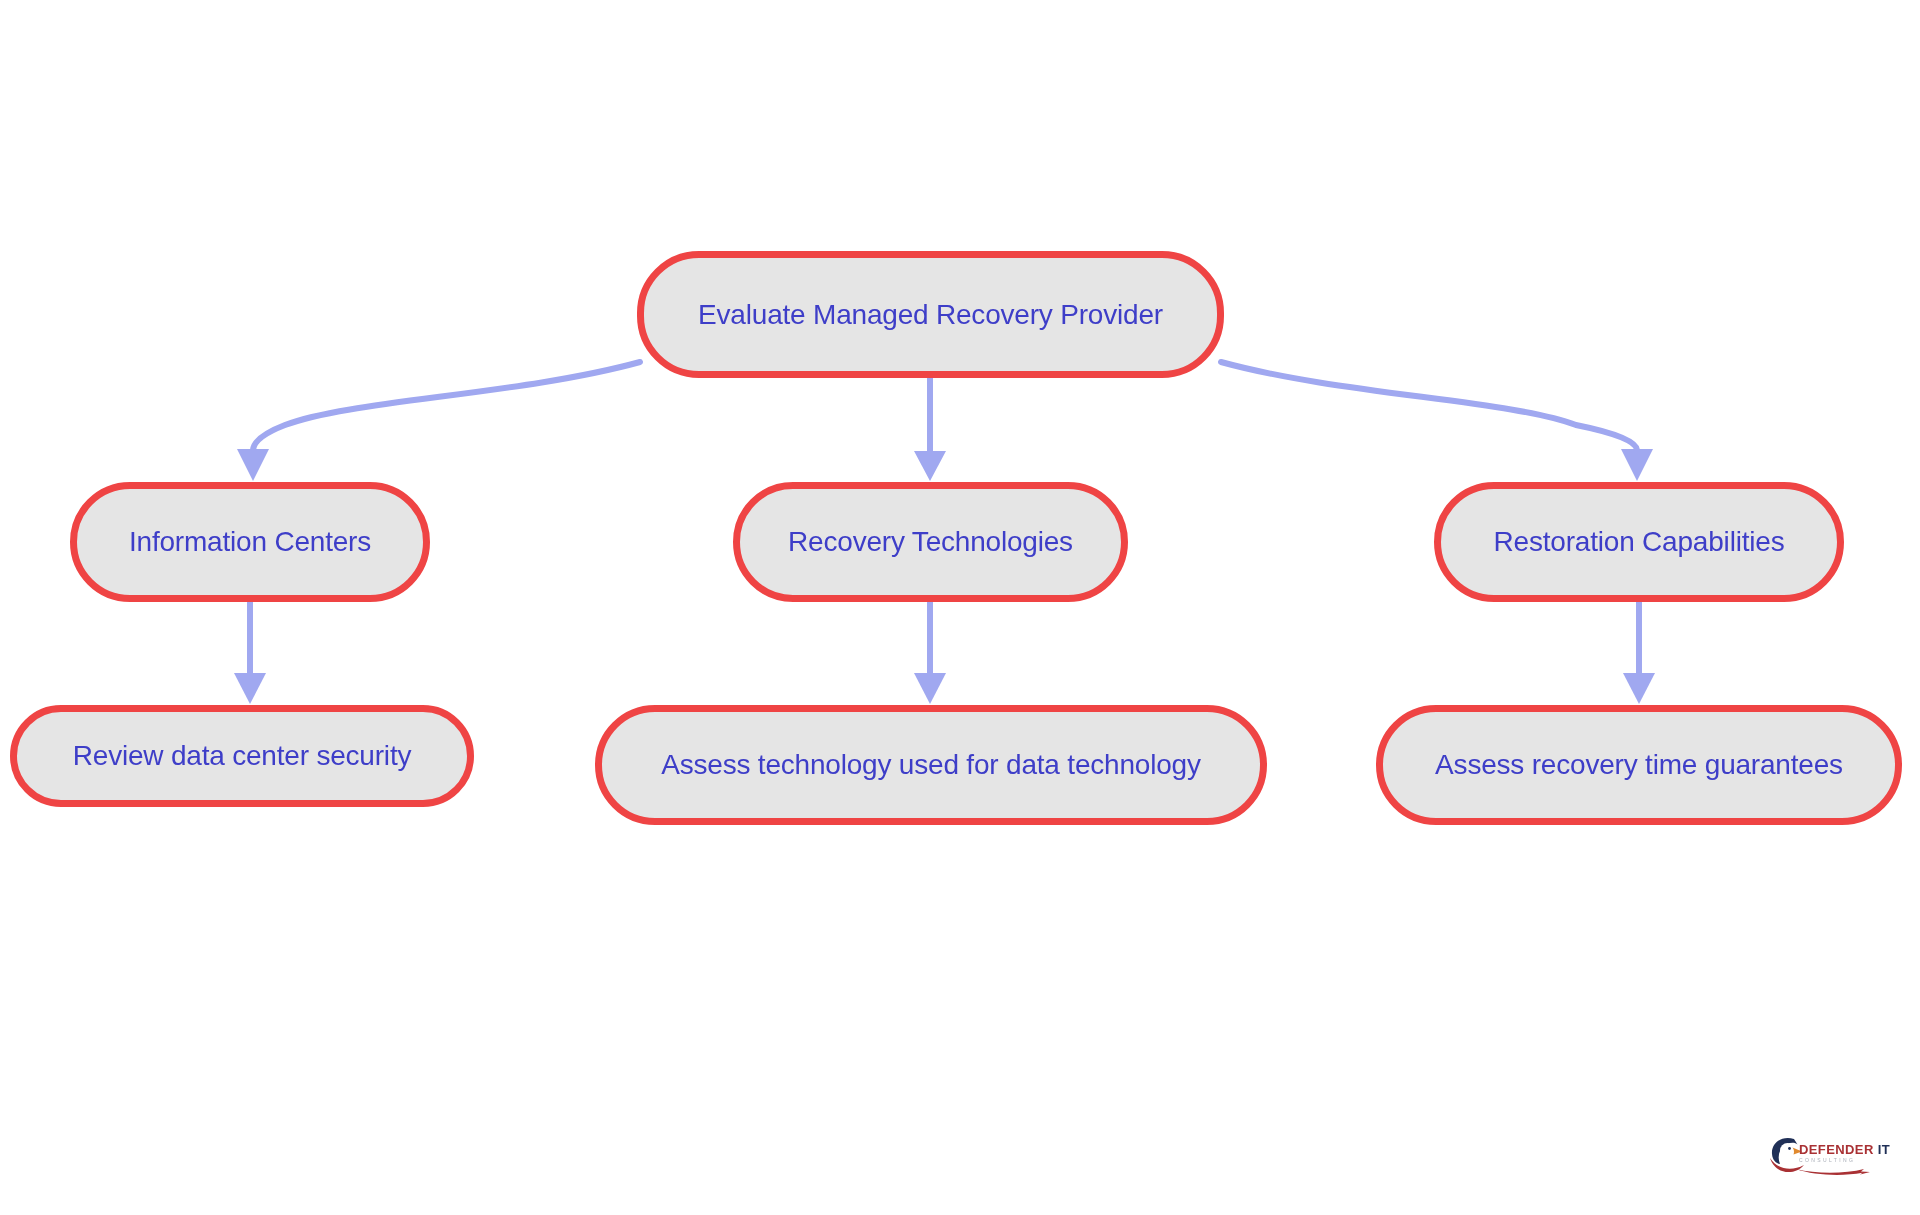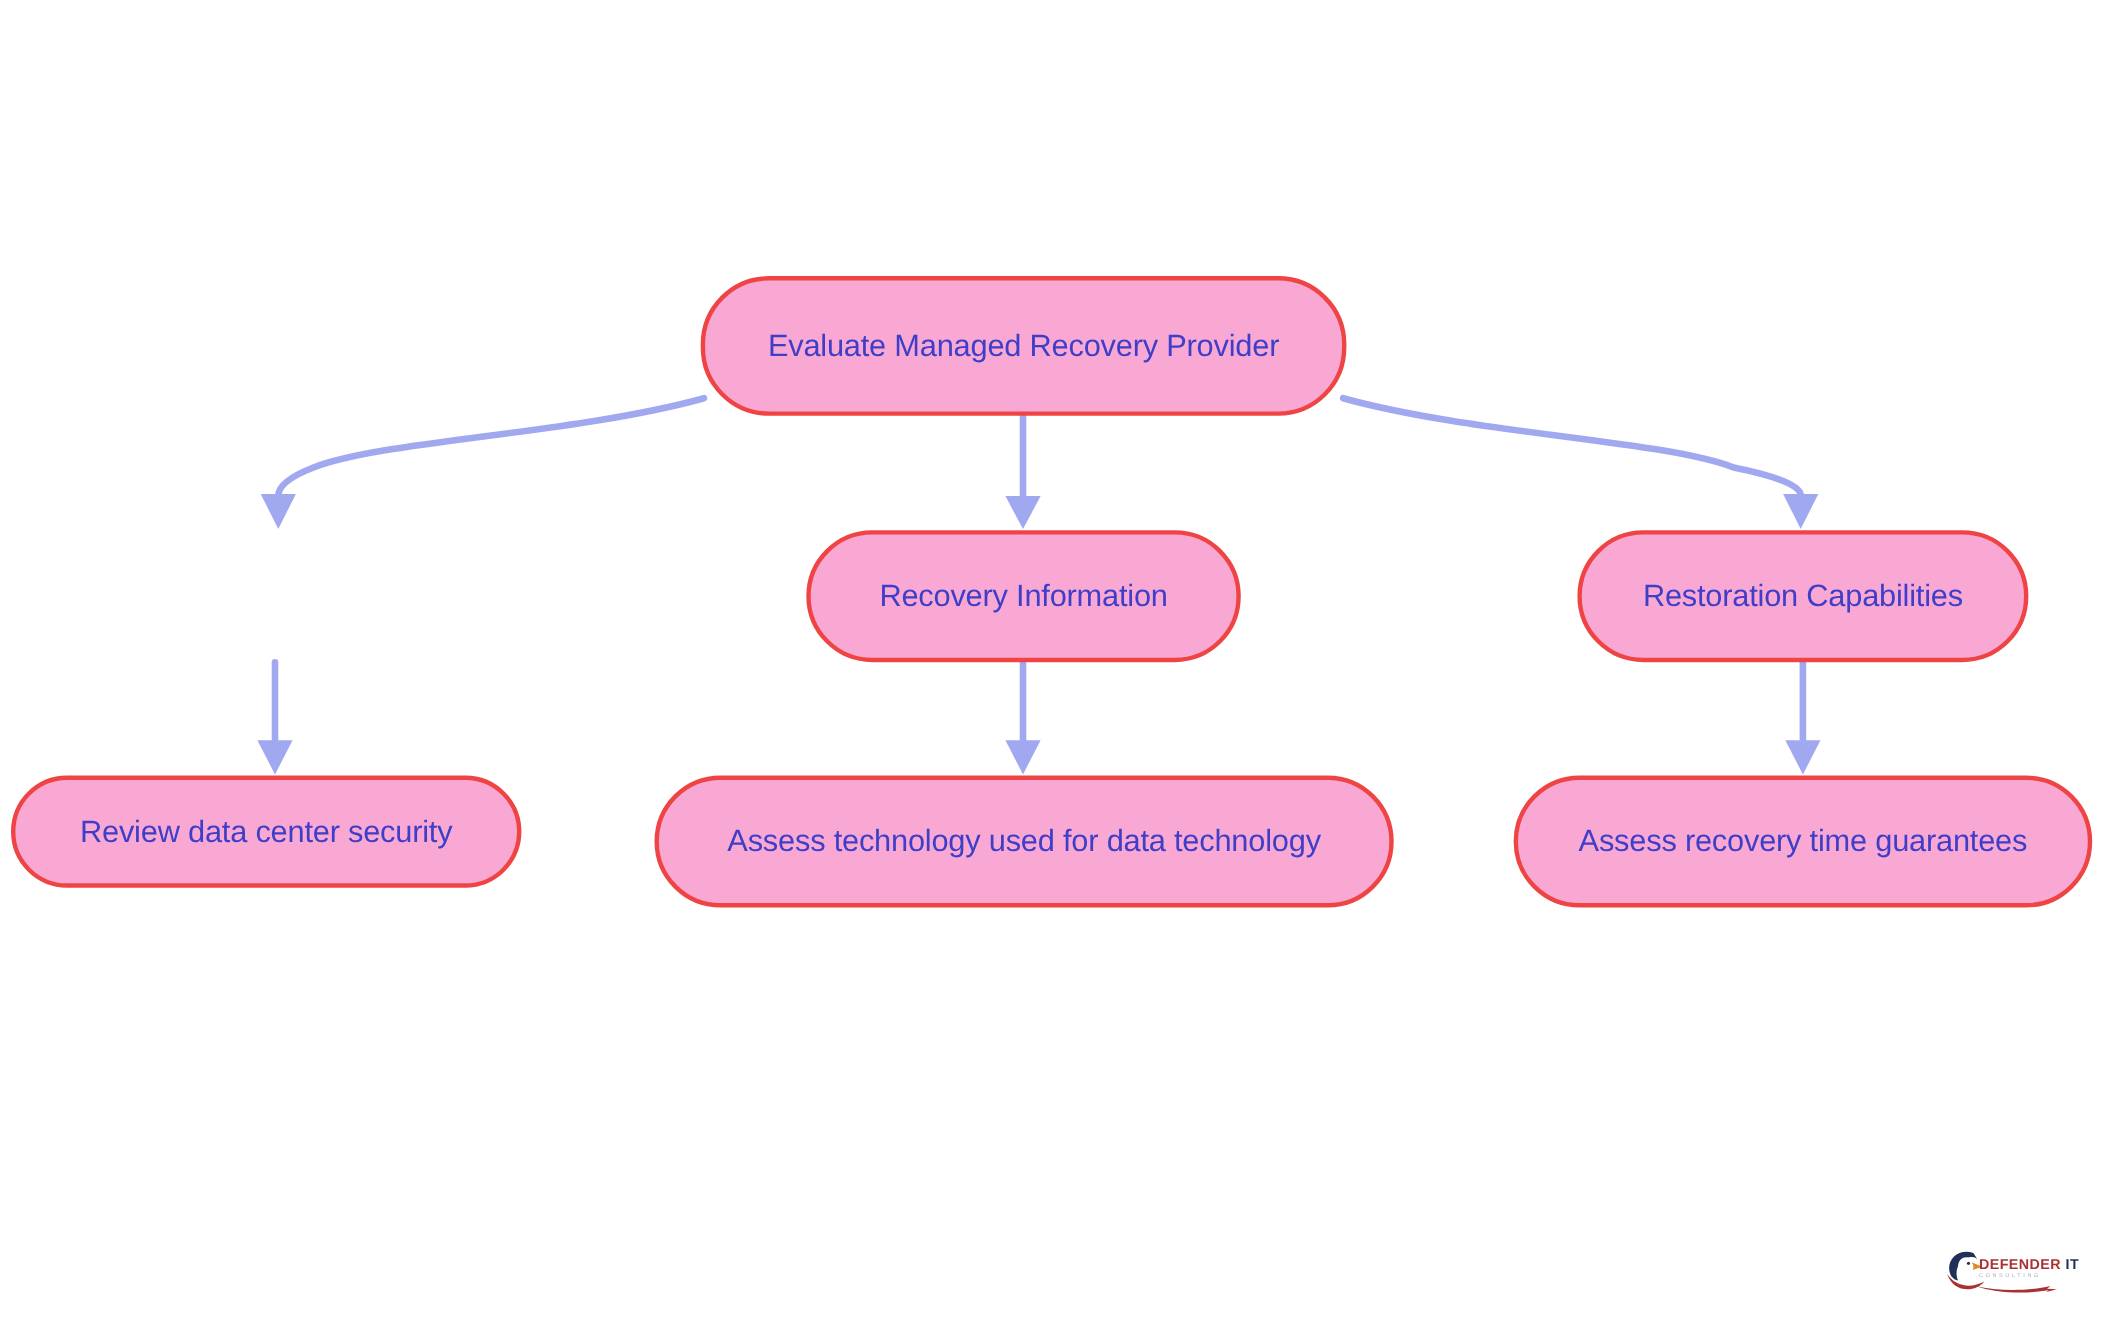--- a/index.html
+++ b/index.html
@@ -21,22 +21,22 @@
     position: absolute;
     left: 0; top: 0;
     width: 1920px; height: 1215px;
     pointer-events: none;
   }
   .node {
     position: absolute;
     display: flex;
     align-items: center;
     justify-content: center;
-    background: #f9a8d4;
-    border: 4px solid #ef4444;
+    background: #e5e5e5;
+    border: 7px solid #ef4444;
     border-radius: 62px;
     color: #3e3ec8;
     font-size: 28px;
     letter-spacing: -0.2px;
     text-align: center;
     box-sizing: border-box;
     white-space: nowrap;
   }
   .n-root  { left: 637px;  top: 251px; width: 587px; height: 127px; }
   .n-b0    { left: 70px;   top: 482px; width: 360px; height: 120px; }
@@ -114,22 +114,25 @@
     <g>
       <path class="edge-path" d="M 1639 602 L 1639 674"></path>
       <polygon class="edge-head" points="1623,673 1655,673 1639,704"></polygon>
     </g>
   </svg>
 
   <div class="node n-root">
     <span>Evaluate Managed Recovery Provider</span>
   </div>
 
+  <div class="node n-b0">
+    <span>Information Centers</span>
+  </div>
   <div class="node n-b1">
-    <span>Recovery Information</span>
+    <span>Recovery Technologies</span>
   </div>
   <div class="node n-b2">
     <span>Restoration Capabilities</span>
   </div>
 
   <div class="node n-c0">
     <span>Review data center security</span>
   </div>
   <div class="node n-c1">
     <span>Assess technology used for data technology</span>

